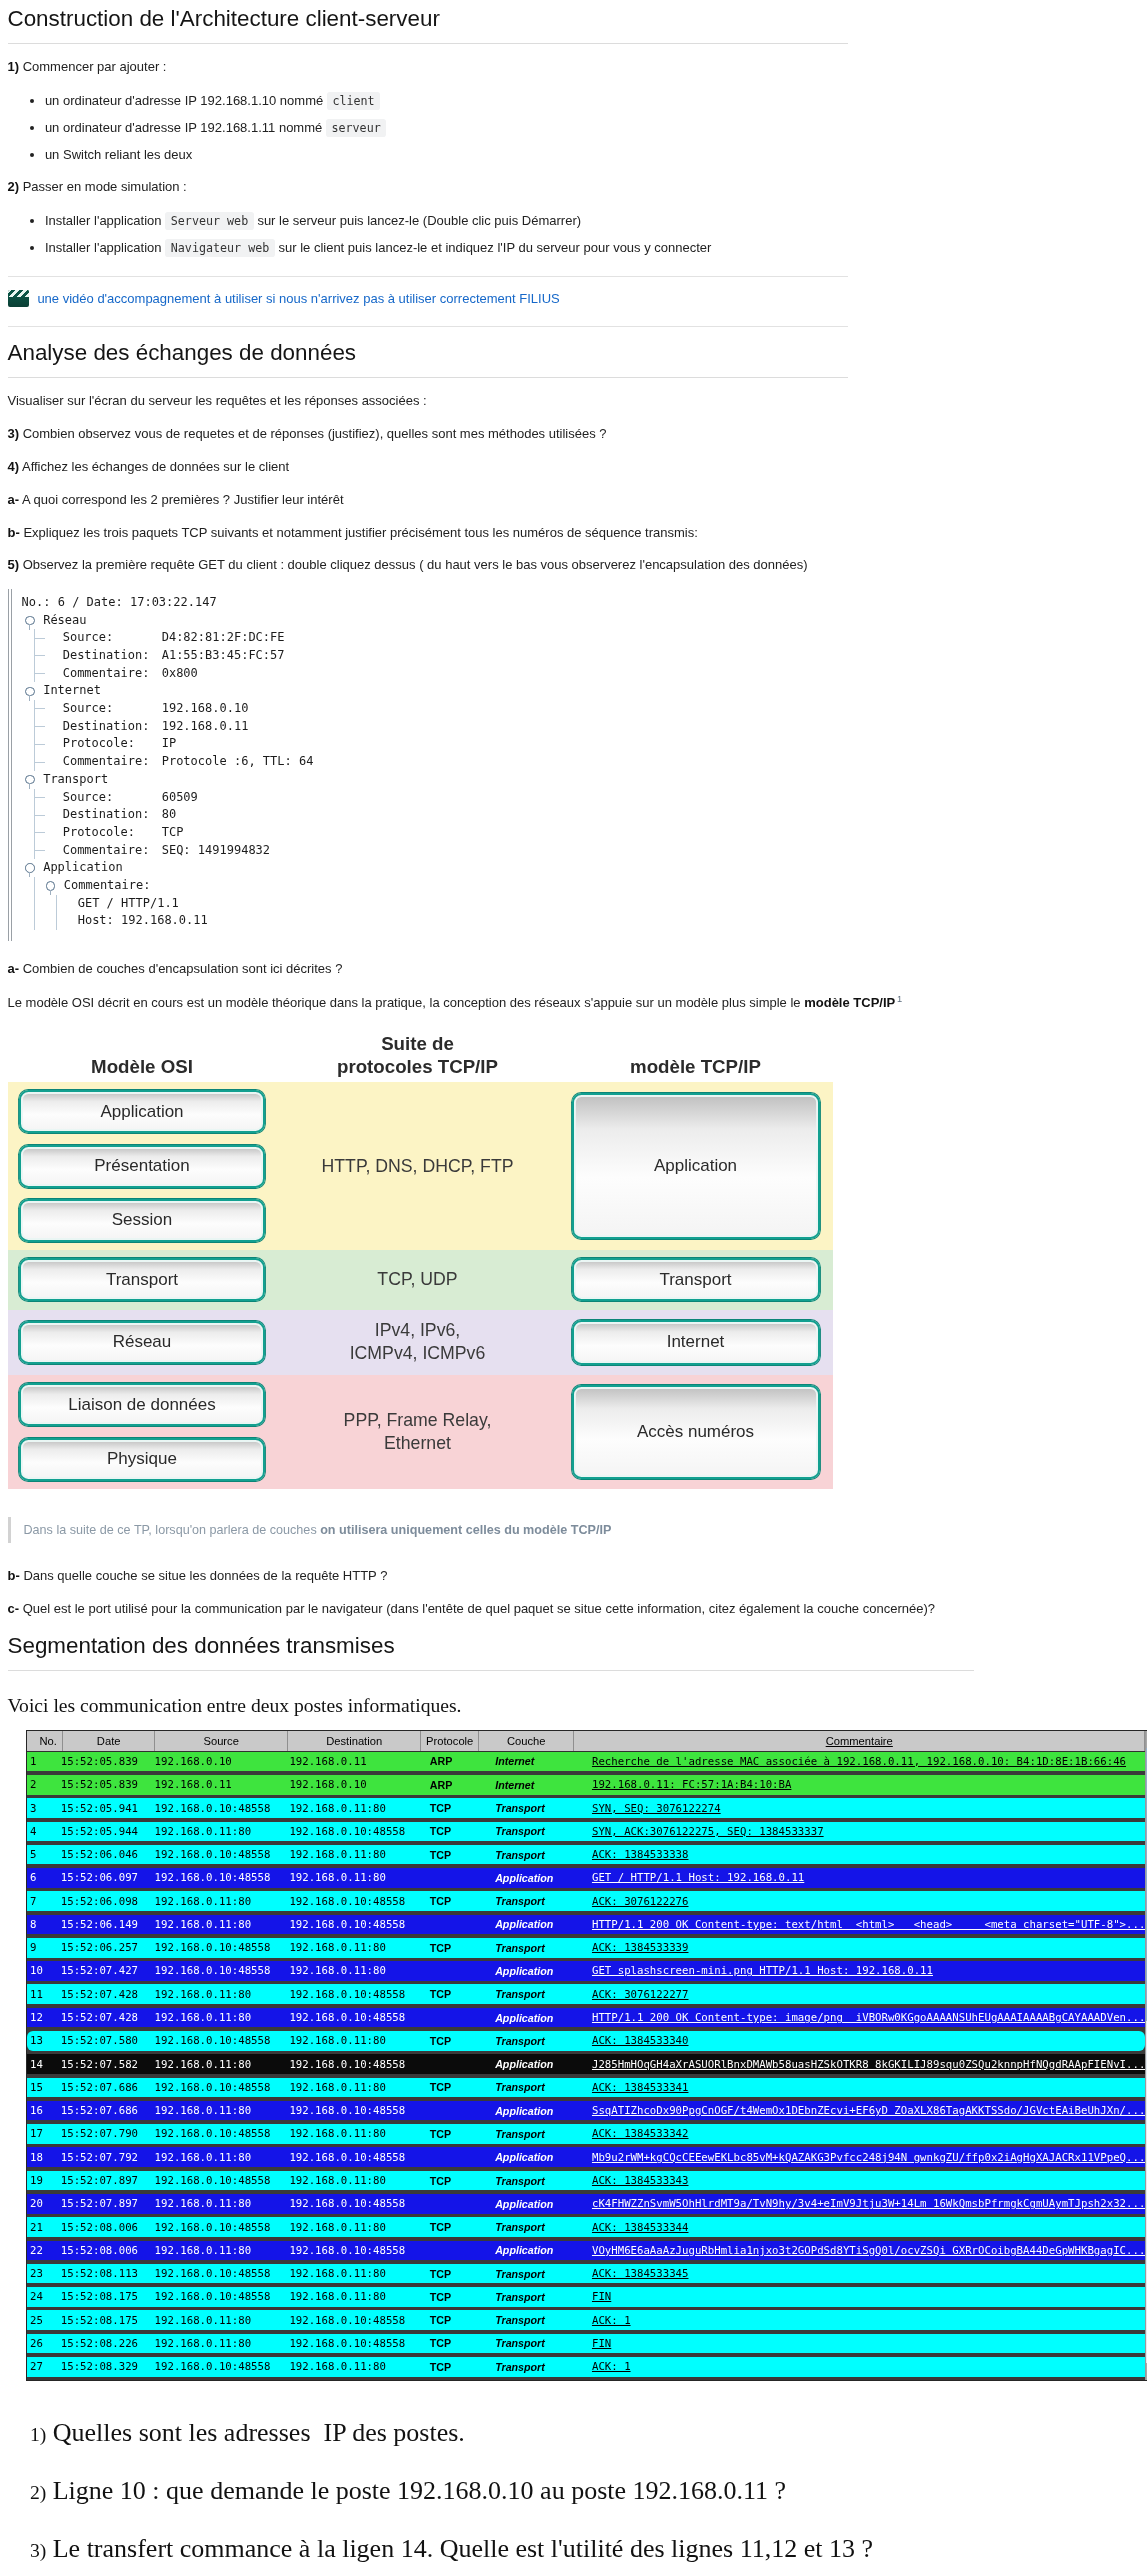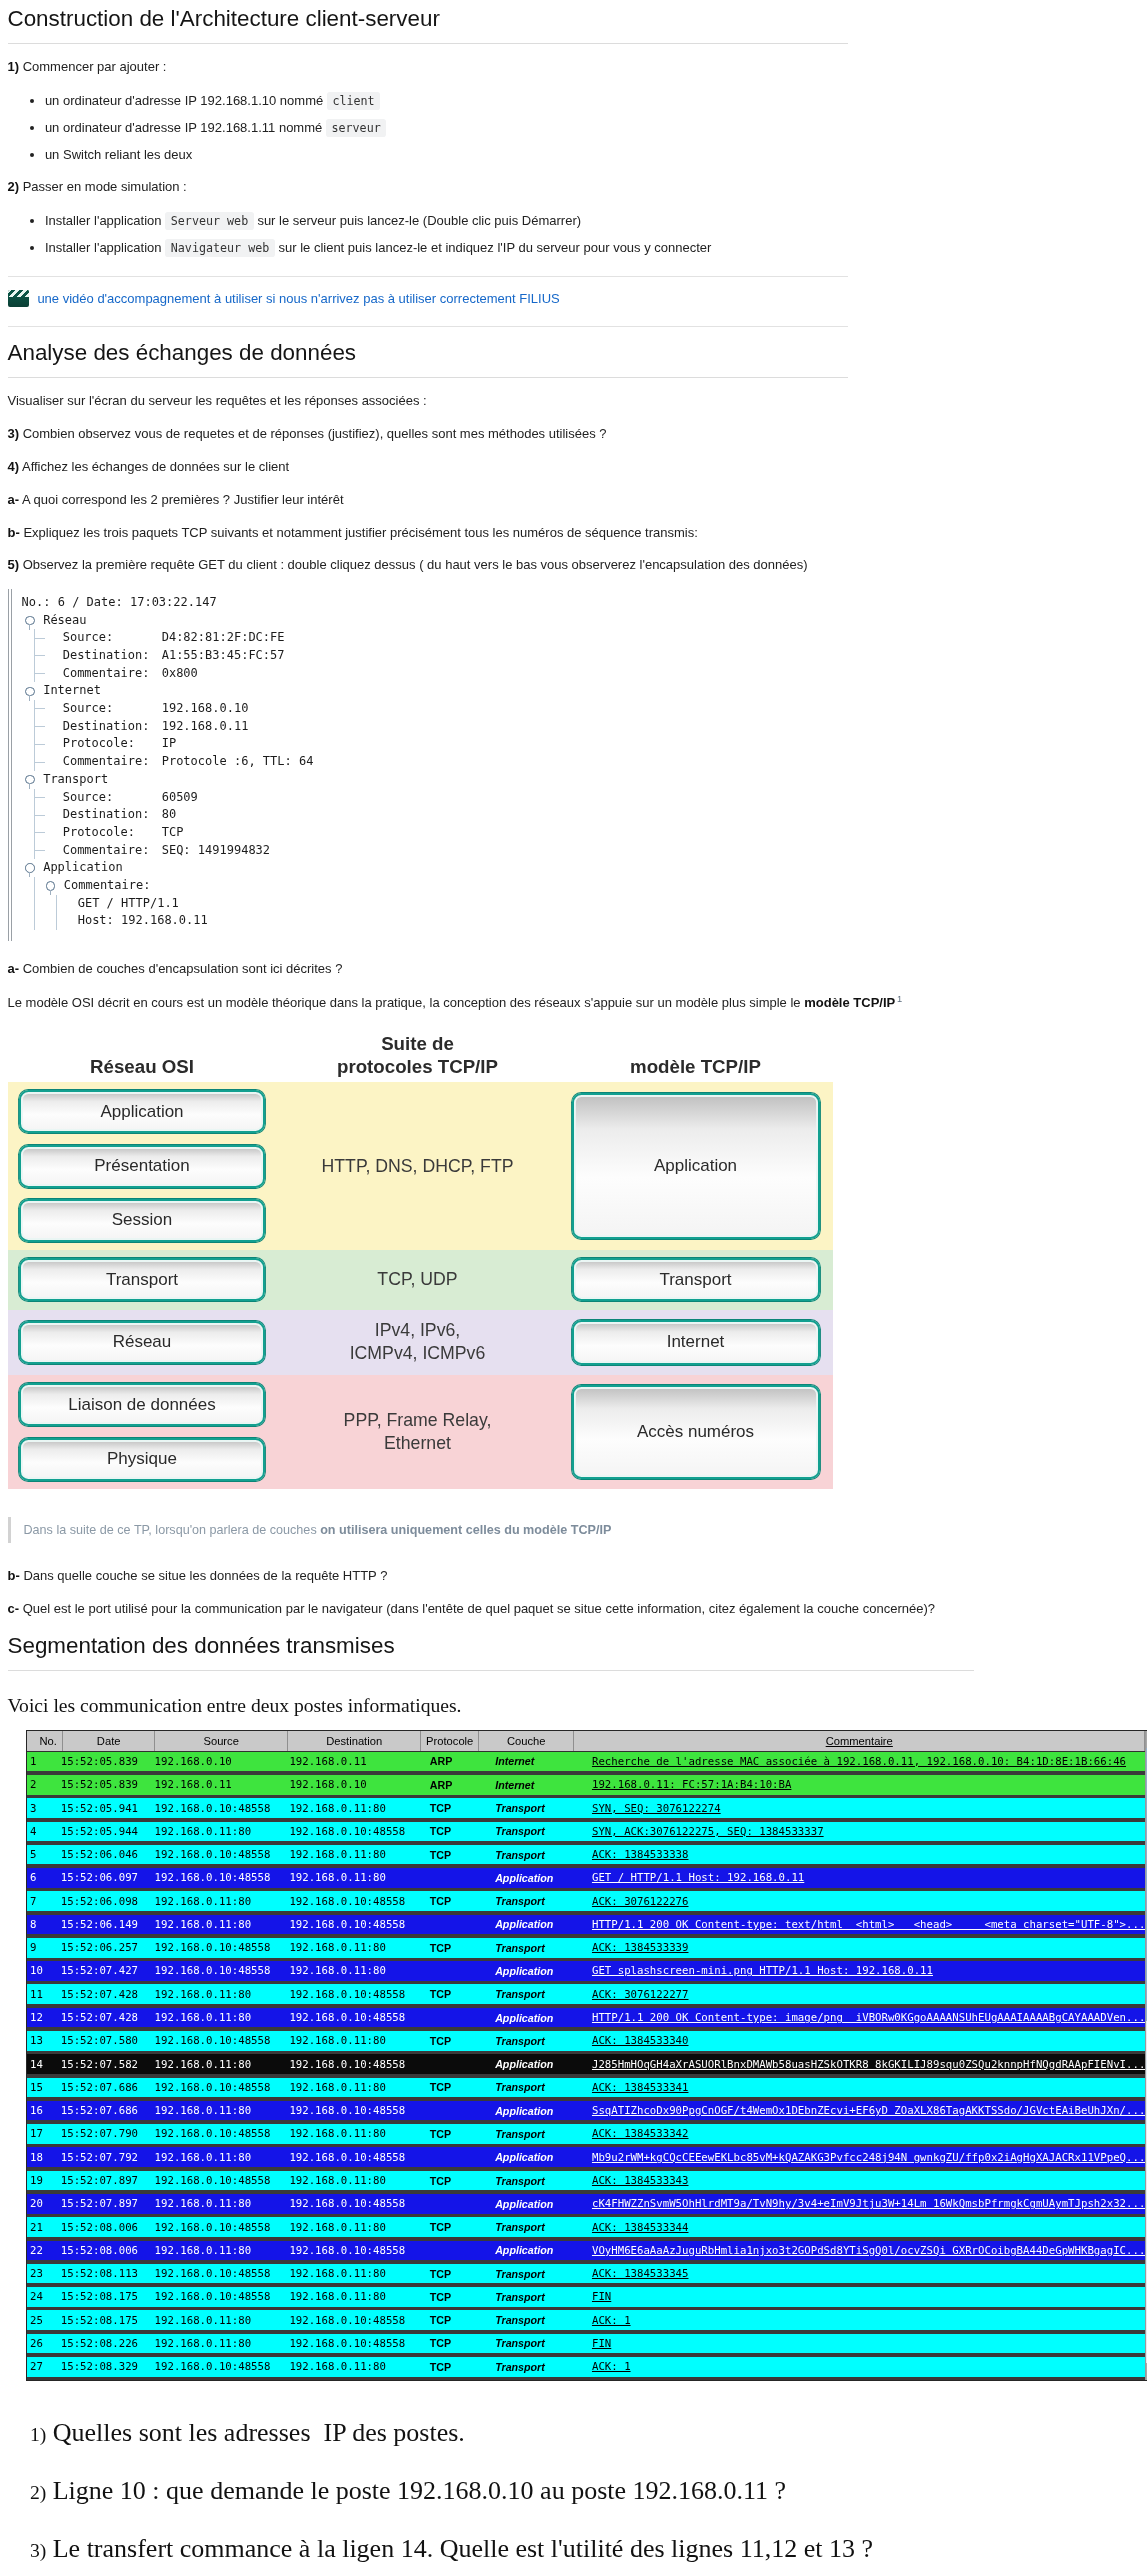--- a/index.html
+++ b/index.html
@@ -164,21 +164,21 @@
         </div>
       </div>
     </div>
 
   <p class="line"><b class="lbl">a-</b><span> Combien de couches d'encapsulation sont ici décrites ?</span></p>
 
   <p class="line"><span>Le modèle OSI décrit en cours est un modèle théorique dans la pratique, la conception des réseaux s'appuie sur un modèle plus simple le </span><b class="lbl">modèle TCP/IP</b><sup class="fref">1</sup></p>
 
   <div class="diagram">
     <div class="dg-headrow">
-      <div>Réseau OSI</div>
+      <div>Modèle OSI</div>
       <div>
           <div>Suite de</div>
           <div>protocoles TCP/IP</div>
         </div>
       <div>modèle TCP/IP</div>
     </div>
     <div id="dg-bands">
         <div class="dg-band b0" style="background: rgb(252, 244, 197);">
           <div class="dg-left">
             <div class="dbox lbox">Application</div>
@@ -353,21 +353,21 @@
           </div>
           <div class="nt-row" style="background: rgb(20, 20, 232); color: rgb(255, 255, 255);">
             <div class="nt-c w-no nt-no">12</div>
             <div class="nt-c w-date nt-date">15:52:07.428</div>
             <div class="nt-c w-src nt-src">192.168.0.11:80</div>
             <div class="nt-c w-dst nt-dst">192.168.0.10:48558</div>
             <div class="nt-c w-proto nt-proto"></div>
             <div class="nt-c w-couche nt-couche">Application</div>
             <div class="nt-c w-comment nt-comment">HTTP/1.1 200 OK Content-type: image/png  iVBORw0KGgoAAAANSUhEUgAAAIAAAABgCAYAAADVen...</div>
           </div>
-          <div class="nt-row" style="background: rgb(0, 255, 255); color: rgb(0, 0, 0);">
+          <div class="nt-row" style="background: rgb(0, 255, 255); color: rgb(0, 0, 0); border-radius: 6px;">
             <div class="nt-c w-no nt-no">13</div>
             <div class="nt-c w-date nt-date">15:52:07.580</div>
             <div class="nt-c w-src nt-src">192.168.0.10:48558</div>
             <div class="nt-c w-dst nt-dst">192.168.0.11:80</div>
             <div class="nt-c w-proto nt-proto">TCP</div>
             <div class="nt-c w-couche nt-couche">Transport</div>
             <div class="nt-c w-comment nt-comment">ACK: 1384533340</div>
           </div>
           <div class="nt-row" style="background: rgb(11, 11, 11); color: rgb(255, 255, 255);">
             <div class="nt-c w-no nt-no">14</div>

